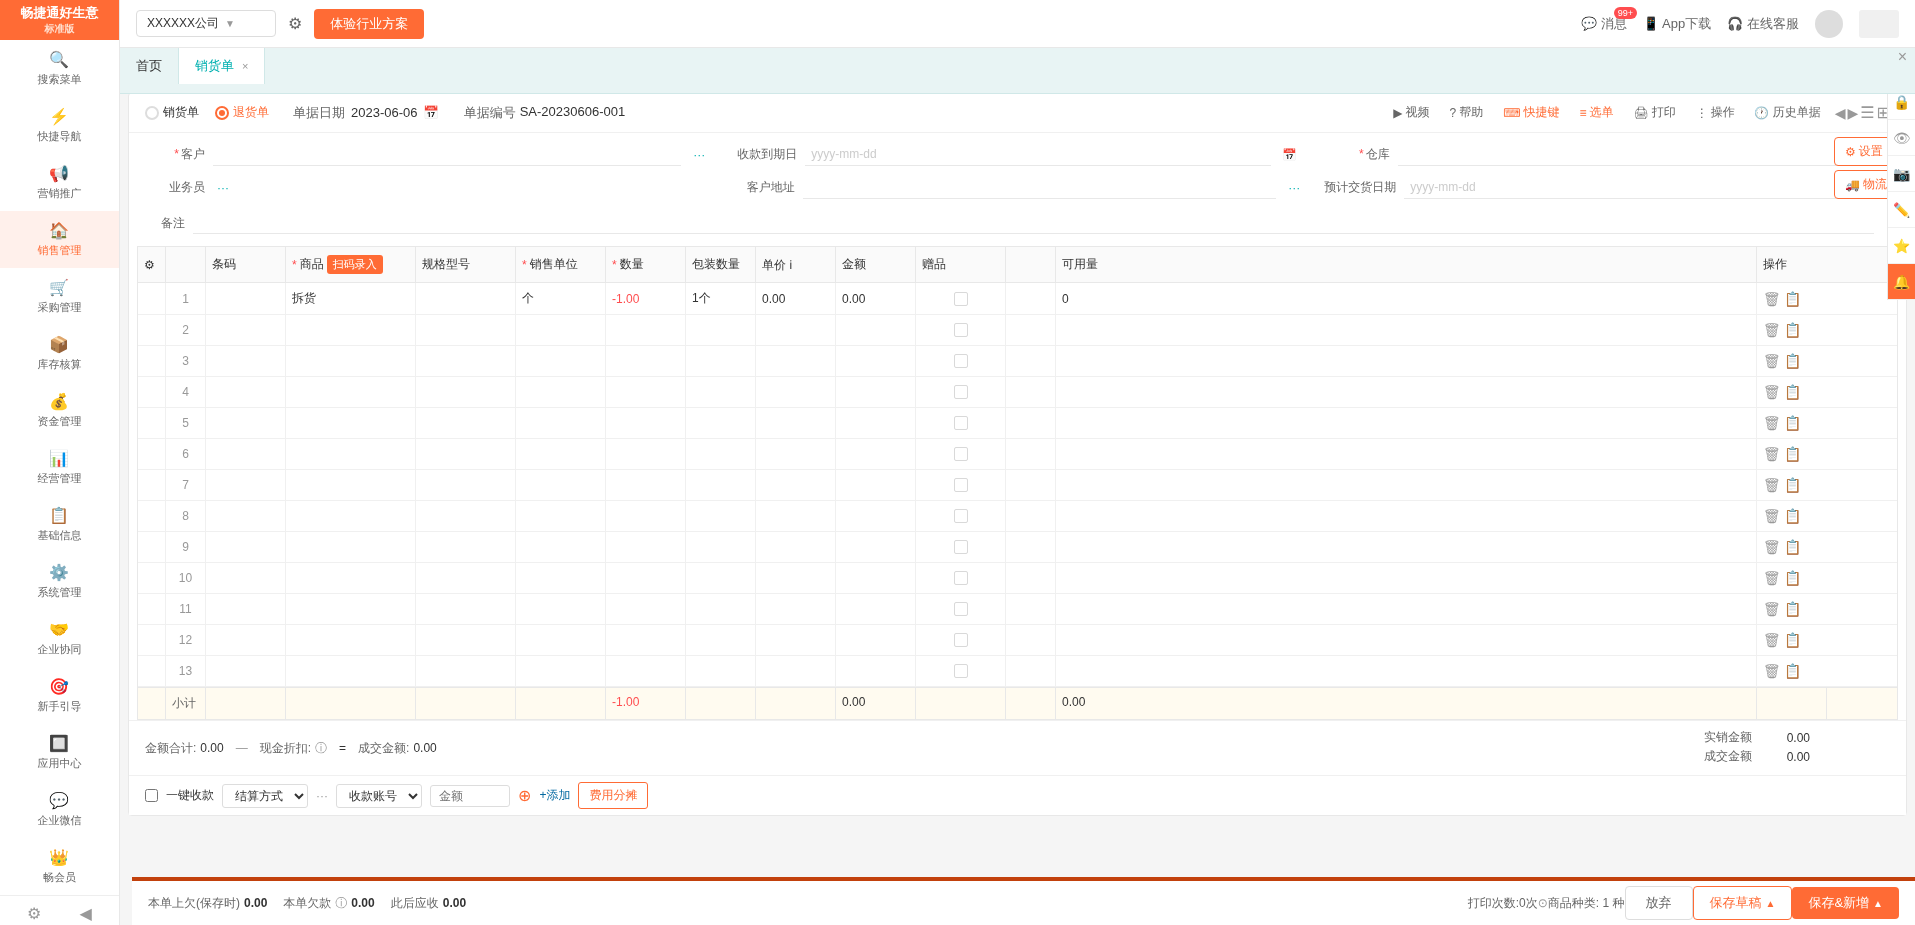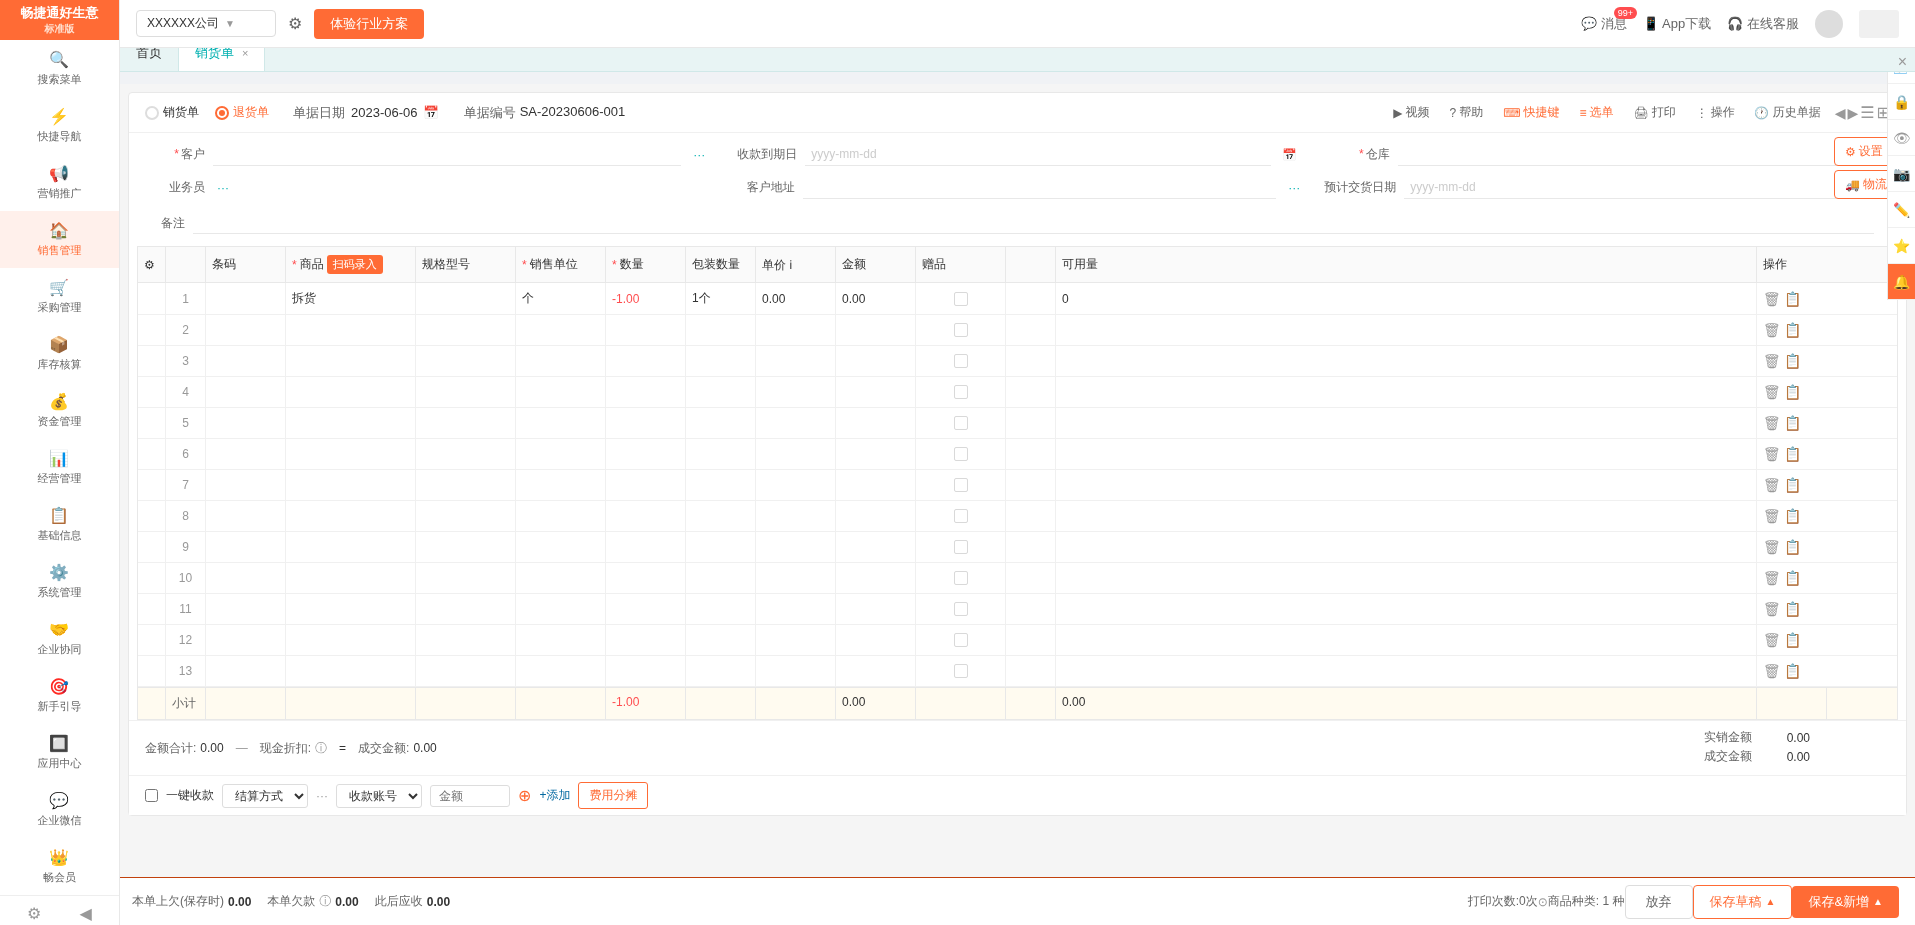--- a/index.html
+++ b/index.html
@@ -53,23 +53,23 @@
       position: absolute; top: -8px; right: -10px;
       background: #ff4d4f; color: #fff; font-size: 9px;
       border-radius: 8px; padding: 1px 4px;
     }
     .header-app { color: #666; cursor: pointer; font-size: 13px; }
     .header-service { color: #666; cursor: pointer; font-size: 13px; }
     .header-avatar { width: 28px; height: 28px; border-radius: 50%; background: #ddd; cursor: pointer; }
 
     
     .tabs {
-      position: fixed; left: 120px; top: 48px; right: 0; height: 24px;
+      position: fixed; left: 120px; top: 48px; right: 0; height: 46px;
       background: #e8f4f4; border-bottom: 1px solid #d0e8e8; z-index: 98;
-      display: flex; align-items: flex-end;
+      display: flex; align-items: flex-start;
     }
     .tab {
       height: 36px; display: flex; align-items: center; padding: 0 16px;
       cursor: pointer; color: #333; font-size: 13px; border-right: 1px solid #d0e8e8;
     }
     .tab.active { background: #fff; color: #00b0b0; }
     .tab-close { margin-left: 8px; color: #999; font-size: 11px; cursor: pointer; }
 
     
     .main {
@@ -190,22 +190,22 @@
     
     .right-summary {
       margin-left: auto; text-align: right; font-size: 12px;
     }
     .right-summary-row { display: flex; gap: 8px; justify-content: flex-end; align-items: center; margin-bottom: 2px; }
     .right-summary-label { color: #666; }
     .right-summary-value { color: #333; min-width: 50px; text-align: right; }
 
     
     .footer {
-      position: fixed; bottom: 0; left: 116px; right: 0; height: 48px;
-      background: #fff; border-top: 1px solid #c2410c;
+      position: fixed; bottom: 0; left: 132px; right: 0; height: 48px;
+      background: #fff; border-top: 4px solid #c2410c;
       display: flex; align-items: center; padding: 0 16px; gap: 16px; z-index: 98;
     }
     .footer-stat { display: flex; align-items: center; gap: 4px; font-size: 12px; }
     .footer-label { color: #666; }
     .footer-value { color: #333; font-weight: bold; }
     .footer-info-icon { color: #999; cursor: pointer; font-size: 12px; }
     .footer-right { margin-left: auto; display: flex; align-items: center; }
     .footer-product { font-size: 12px; color: #666; }
     .abandon-btn {
       border: 1px solid #ddd; background: #fff; color: #666;

